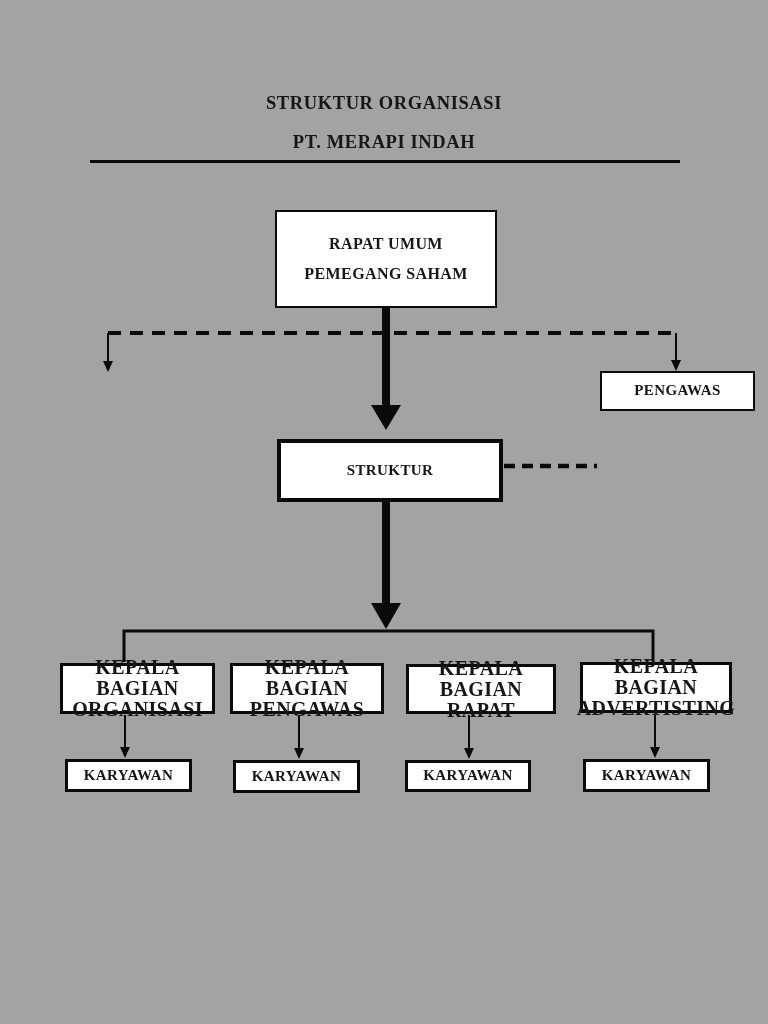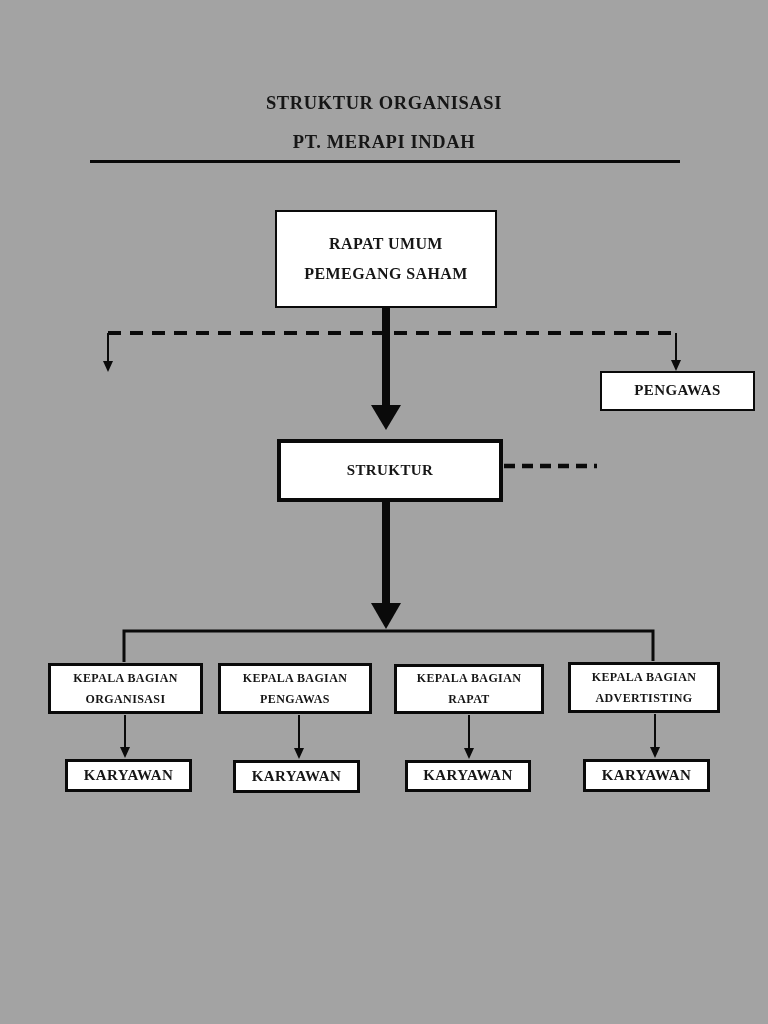--- a/index.html
+++ b/index.html
@@ -19,21 +19,21 @@
     position:absolute;z-index:2;box-sizing:border-box;
     background:#ffffff;border:2px solid #0a0a0a;
     display:flex;flex-direction:column;align-items:center;justify-content:center;
     text-align:center;font-weight:bold;font-size:15px;letter-spacing:0.4px;line-height:1.3;
   }
   .box-rapat{left:275px;top:210px;width:222px;height:98px;font-size:16px;line-height:30px;}
   .box-komisaris{left:30px;top:372px;width:155px;height:39px;}
   .box-pengawas{left:600px;top:371px;width:155px;height:40px;}
   .box-direktur{left:277px;top:439px;width:226px;height:63px;border-width:4px;}
   .box-sekretaris{left:598px;top:441px;width:158px;height:40px;border-width:3px;}
-  .box-kepala{border-width:3px;line-height:21px;font-size:12px;}
+  .box-kepala{border-width:3px;line-height:21px;font-size:20px;margin-left:12px;}
   .box-k1{left:48px;top:663px;width:155px;height:51px;}
   .box-k2{left:218px;top:663px;width:154px;height:51px;}
   .box-k3{left:394px;top:664px;width:150px;height:50px;}
   .box-k4{left:568px;top:662px;width:152px;height:51px;}
   .box-karyawan{border-width:3px;align-items:center;}
   .box-ka1{left:65px;top:759px;width:127px;height:33px;}
   .box-ka2{left:233px;top:760px;width:127px;height:33px;}
   .box-ka3{left:405px;top:760px;width:126px;height:32px;}
   .box-ka4{left:583px;top:759px;width:127px;height:33px;}
 </style>

